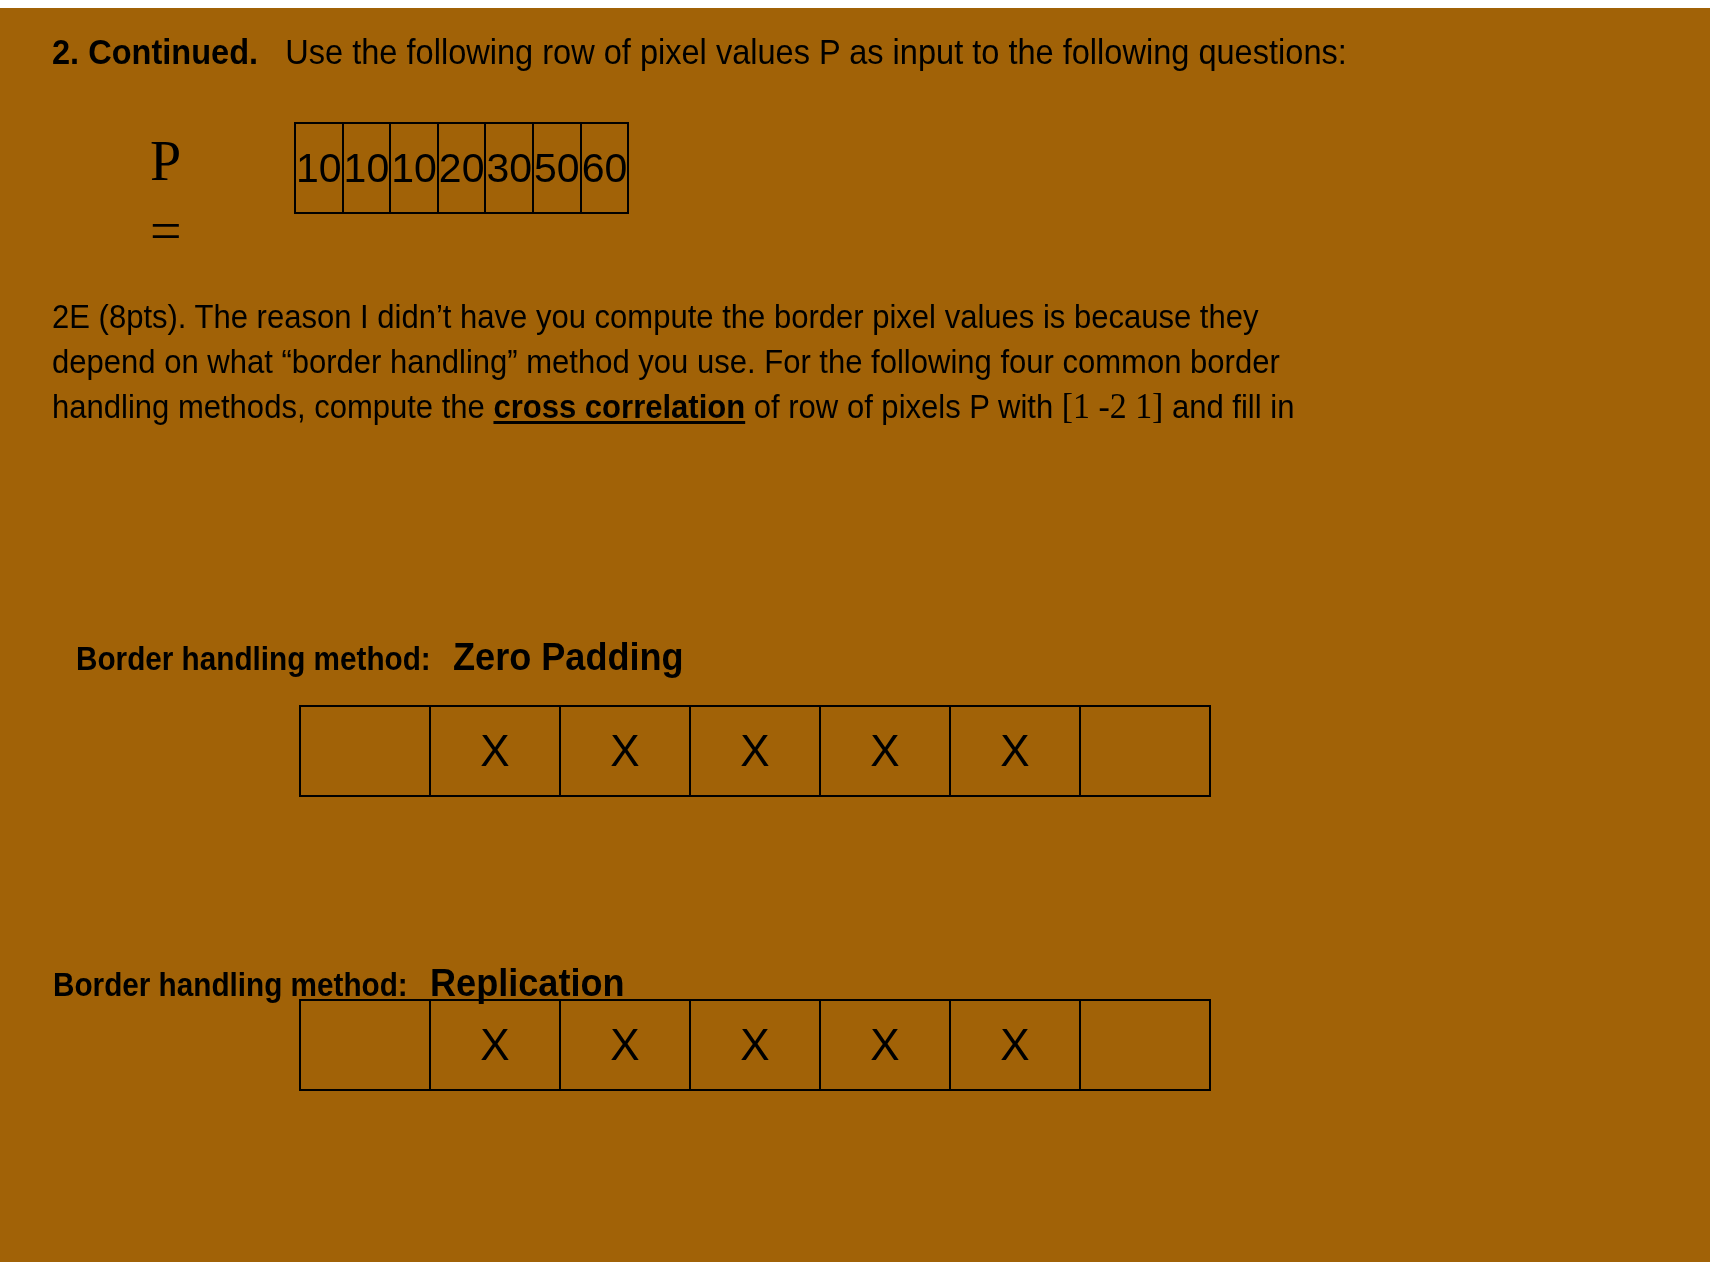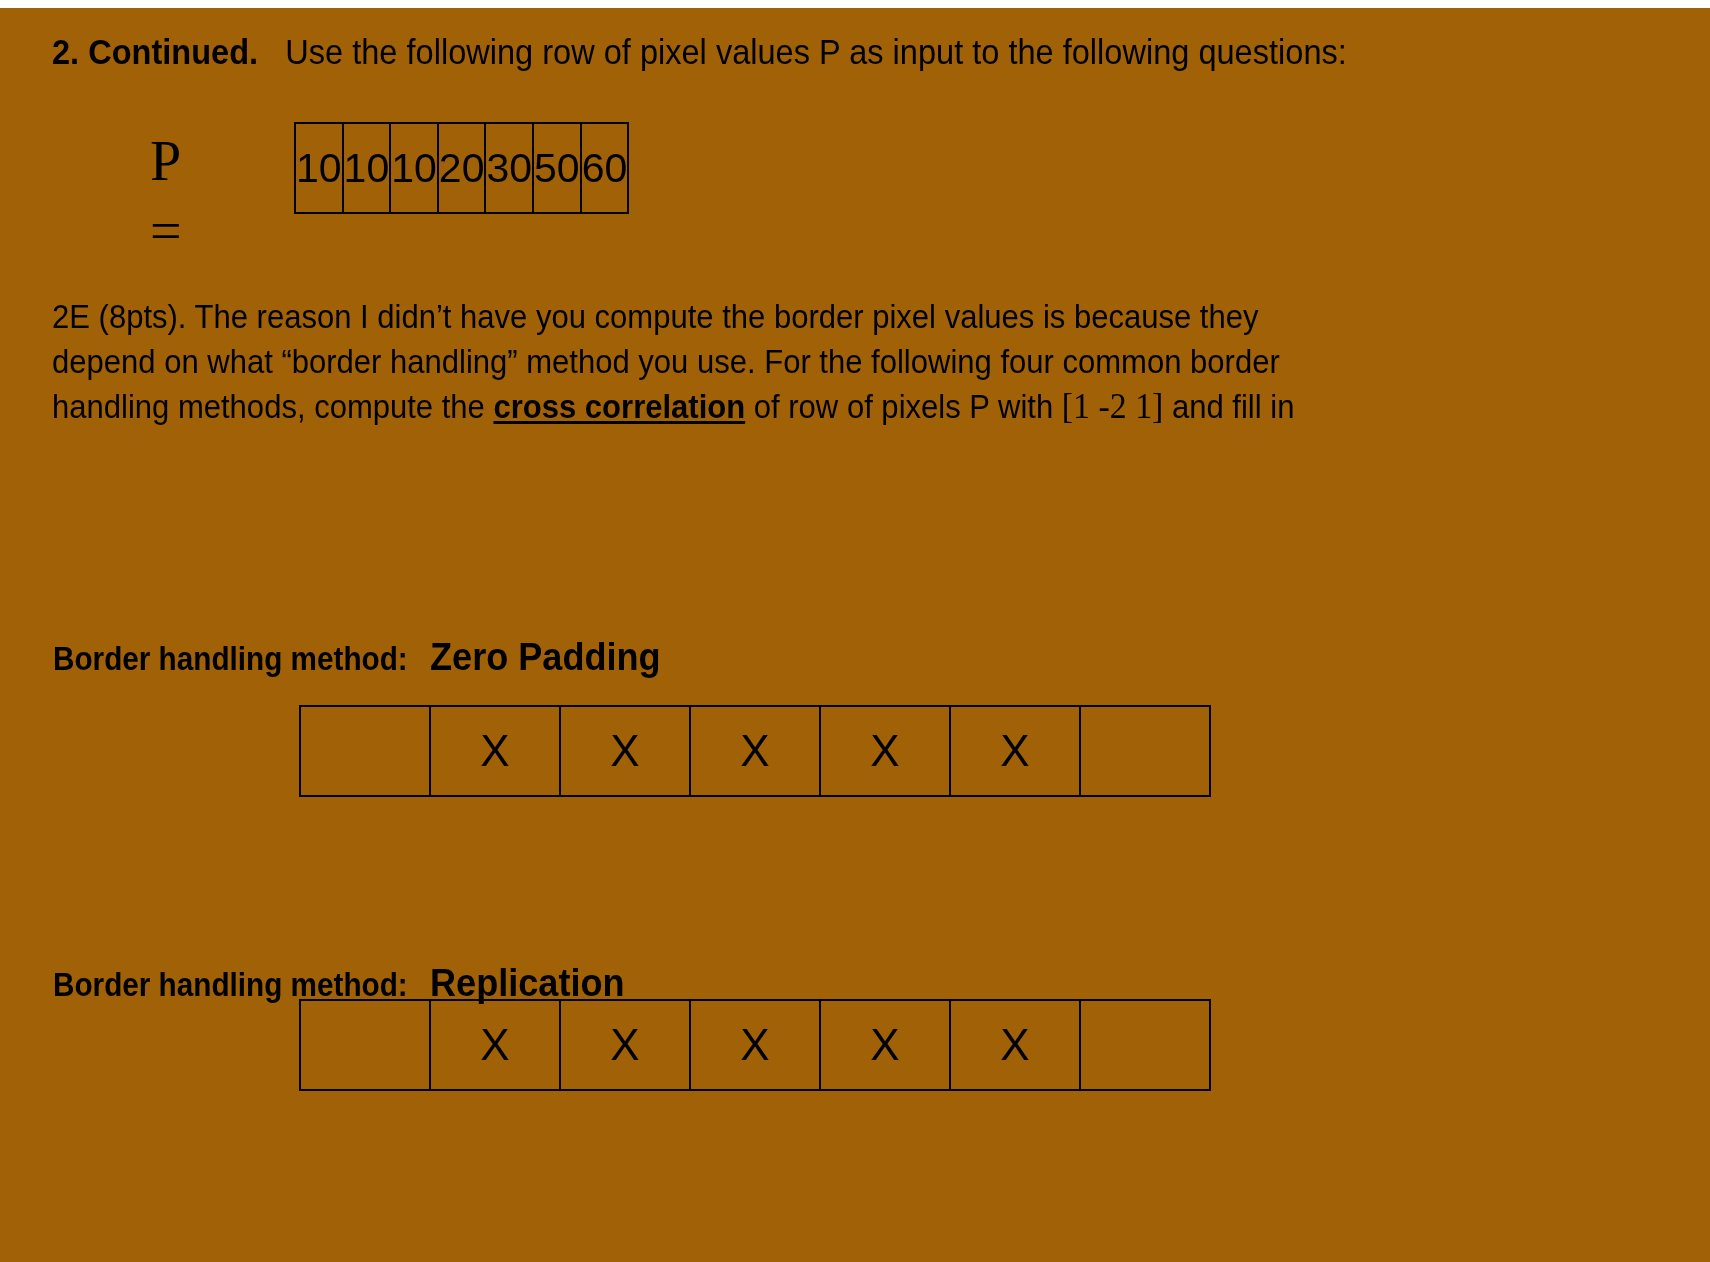--- a/index.html
+++ b/index.html
@@ -117,21 +117,21 @@
   }
   .method-head .mh-value {
     font-size: 38px;
     font-weight: bold;
     display: inline-block;
     transform: scaleX(0.95);
     transform-origin: left bottom;
     vertical-align: baseline;
     margin-left: -22px;
   }
-  #method-head-1 { top: 628px; }
+  #method-head-1 { top: 628px; margin-left: 23px; }
   #method-head-2 { top: 922px; margin-top: 32px; }
 
   
   .ans-table {
     position: absolute;
     left: 299px;
     border-collapse: collapse;
   }
   #ans-table-1 { top: 697px; }
   #ans-table-2 { top: 991px; }

